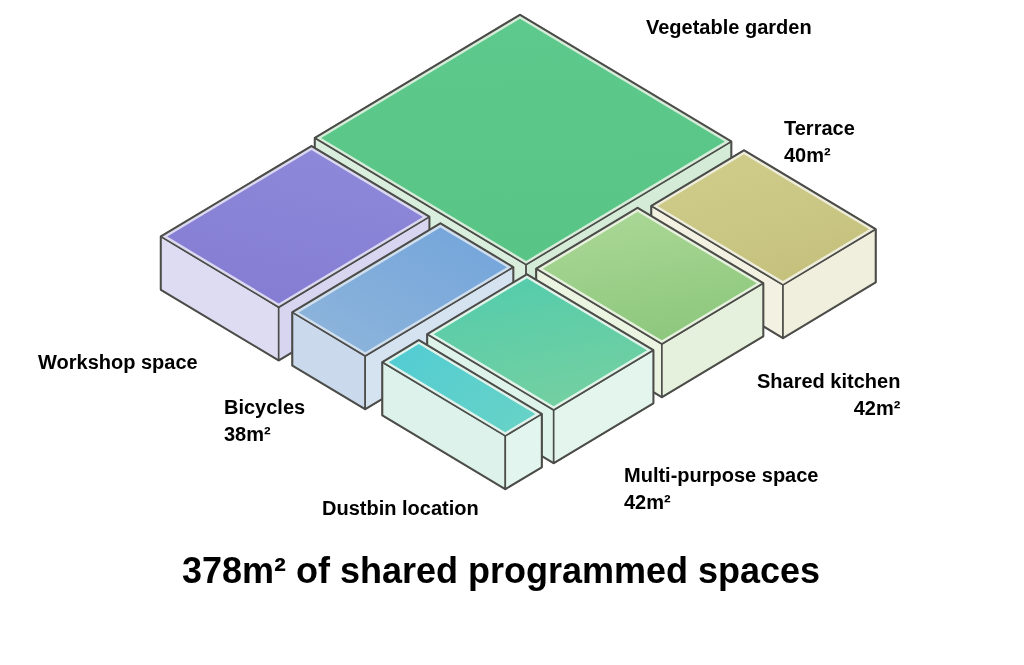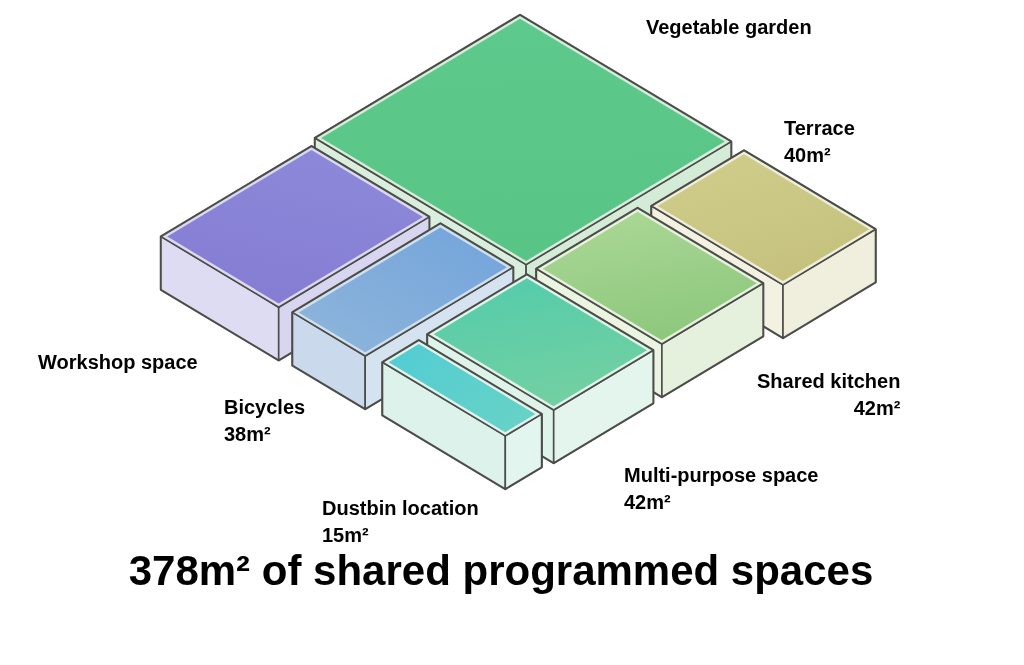--- a/index.html
+++ b/index.html
@@ -22,21 +22,21 @@
     line-height: 27px;
     color: #000000;
     white-space: nowrap;
   }
   .title {
     position: absolute;
     left: 501px;
     top: 551px;
     transform: translateX(-50%);
     font-weight: bold;
-    font-size: 42px;
+    font-size: 36px;
     line-height: 40px;
     color: #000000;
     white-space: nowrap;
   }
 </style>
 </head>
 <body>
 
 <div class="stage">
   <svg id="iso-svg" width="1024" height="665" viewBox="0 0 1024 665" xmlns="http://www.w3.org/2000/svg">
@@ -141,18 +141,17 @@
       <div class="label" style="left: 224px; top: 394px;">
         <div>Bicycles</div>
         <div>38m²</div>
       </div>
       <div class="label" style="left: 624px; top: 446px; margin-top: 16px;">
         <div>Multi-purpose space</div>
         <div>42m²</div>
       </div>
       <div class="label" style="left: 322px; top: 479px; margin-top: 16px;">
         <div>Dustbin location</div>
-        <div>15m²</div>
       </div>
     </div>
 
   <div class="title">378m² of shared programmed spaces</div>
 </div>
 
 </body></html>

